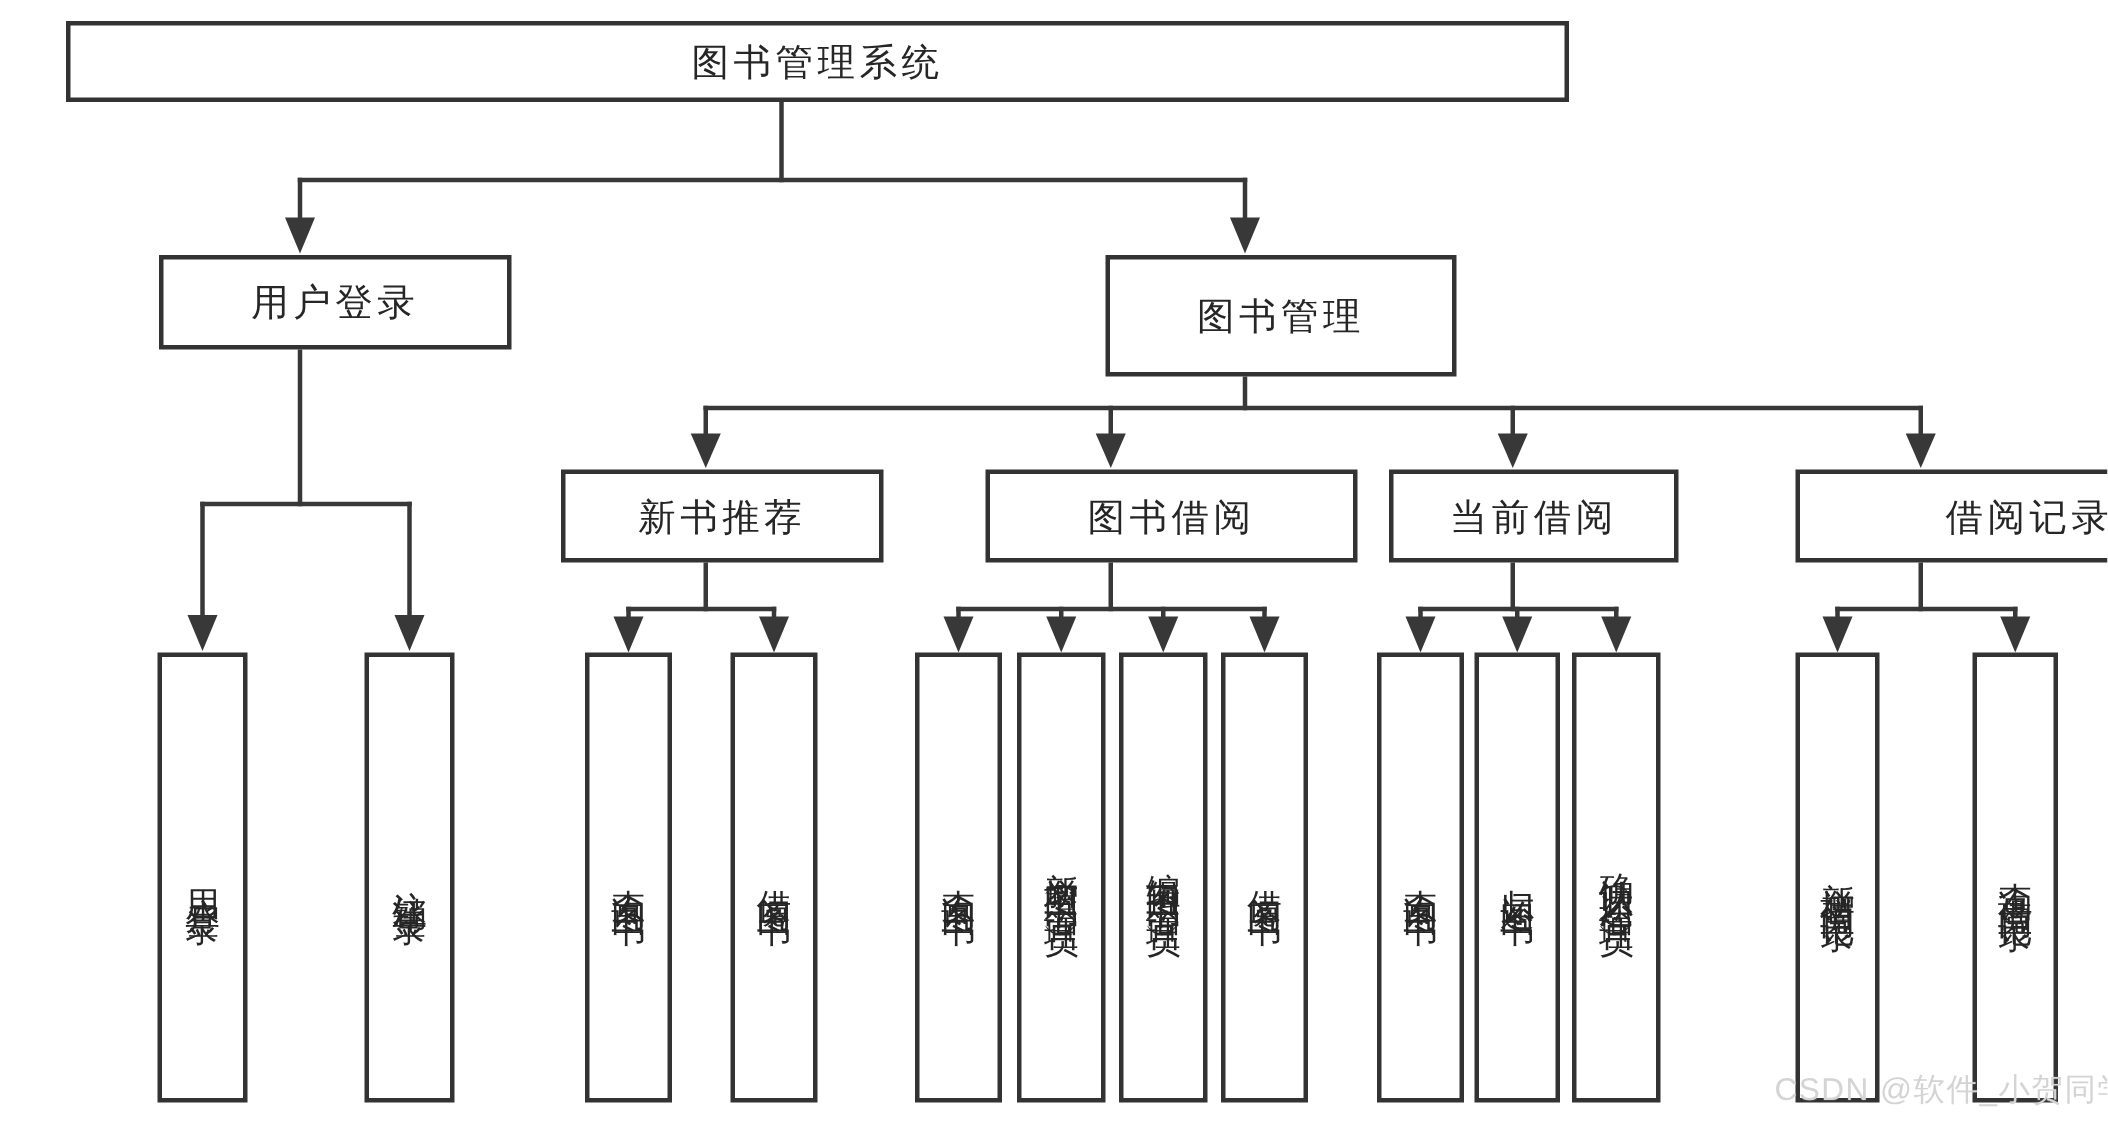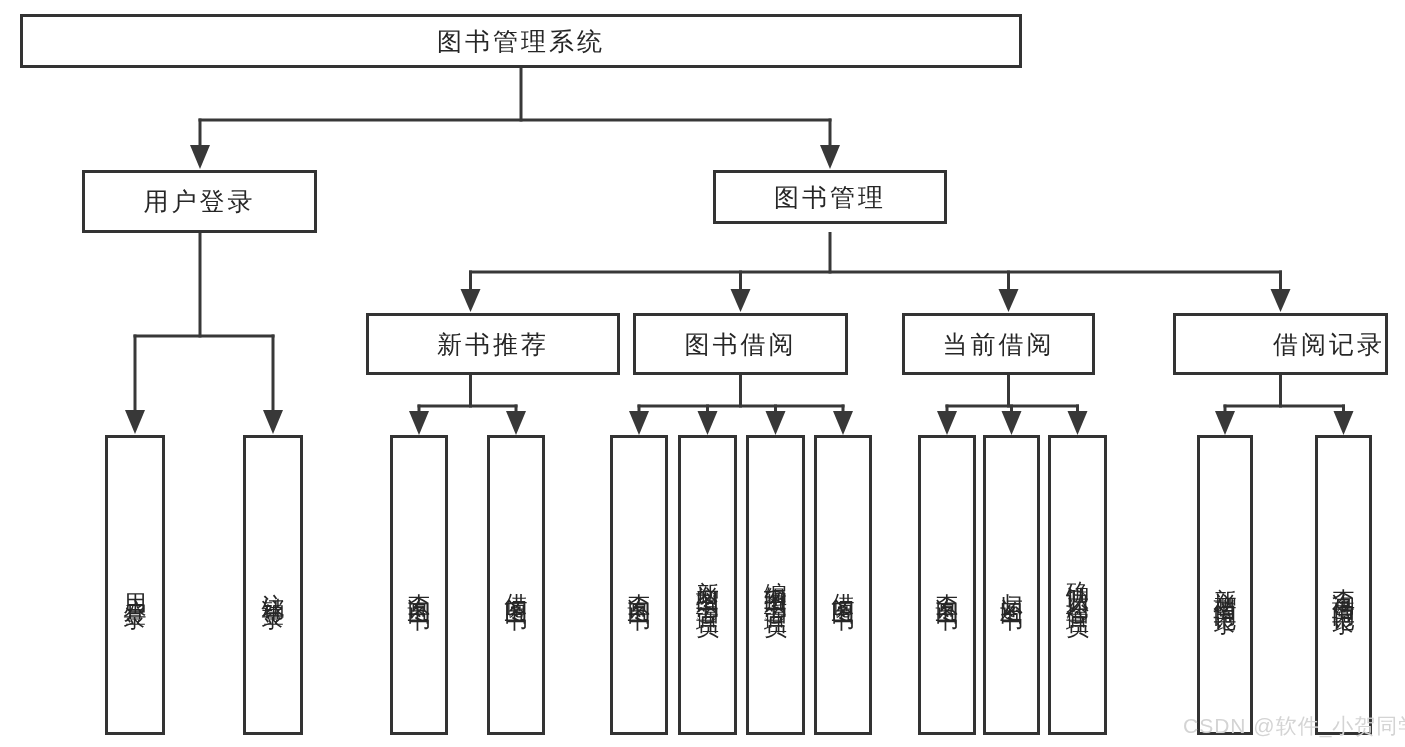--- a/index.html
+++ b/index.html
@@ -12,21 +12,21 @@
   }
   #connectors{position:absolute;left:0;top:0;width:1405px;height:747px;}
   .node{
     position:absolute;
     box-sizing:border-box;
     background:#ffffff;
     border:3px solid #333333;
     display:flex;align-items:center;justify-content:center;
     color:#262626;
   }
-  .hnode{font-size:25px;letter-spacing:3px;white-space:nowrap;}
+  .hnode{font-size:25px;letter-spacing:3px;white-space:nowrap;margin-left:24px;}
   .leaf{font-size:23px;}
   .leaf .vtext{
     writing-mode:vertical-rl;
     text-orientation:mixed;
     letter-spacing:5px;
     line-height:1;
   }
   .watermark{
     position:absolute;
     left:1183px;top:712px;
@@ -121,28 +121,28 @@
     </g>
   </svg>
 
   <div class="node hnode" style="left:20px;top:14px;width:1002px;height:54px;">
     <span>图书管理系统</span>
   </div>
 
   <div class="node hnode" style="left:82px;top:170px;width:235px;height:63px;">
     <span>用户登录</span>
   </div>
-  <div class="node hnode" style="left:713px;top:170px;width:234px;height:54px;">
+  <div class="node hnode" style="left:713px;top:170px;width:234px;height:81px;">
     <span>图书管理</span>
   </div>
 
-  <div class="node hnode" style="left:366px;top:313px;width:254px;height:62px;">
+  <div class="node hnode" style="left:350px;top:313px;width:215px;height:62px;">
     <span>新书推荐</span>
   </div>
-  <div class="node hnode" style="left:633px;top:313px;width:215px;height:62px;">
+  <div class="node hnode" style="left:633px;top:313px;width:248px;height:62px;">
     <span>图书借阅</span>
   </div>
   <div class="node hnode" style="left:902px;top:313px;width:193px;height:62px;">
     <span>当前借阅</span>
   </div>
   <div class="node hnode" style="left:1173px;top:313px;width:215px;height:62px;justify-content:flex-end;">
     <span>借阅记录</span>
   </div>
 
   <div class="node leaf" style="left:105px;top:435px;width:60px;height:300px;">

